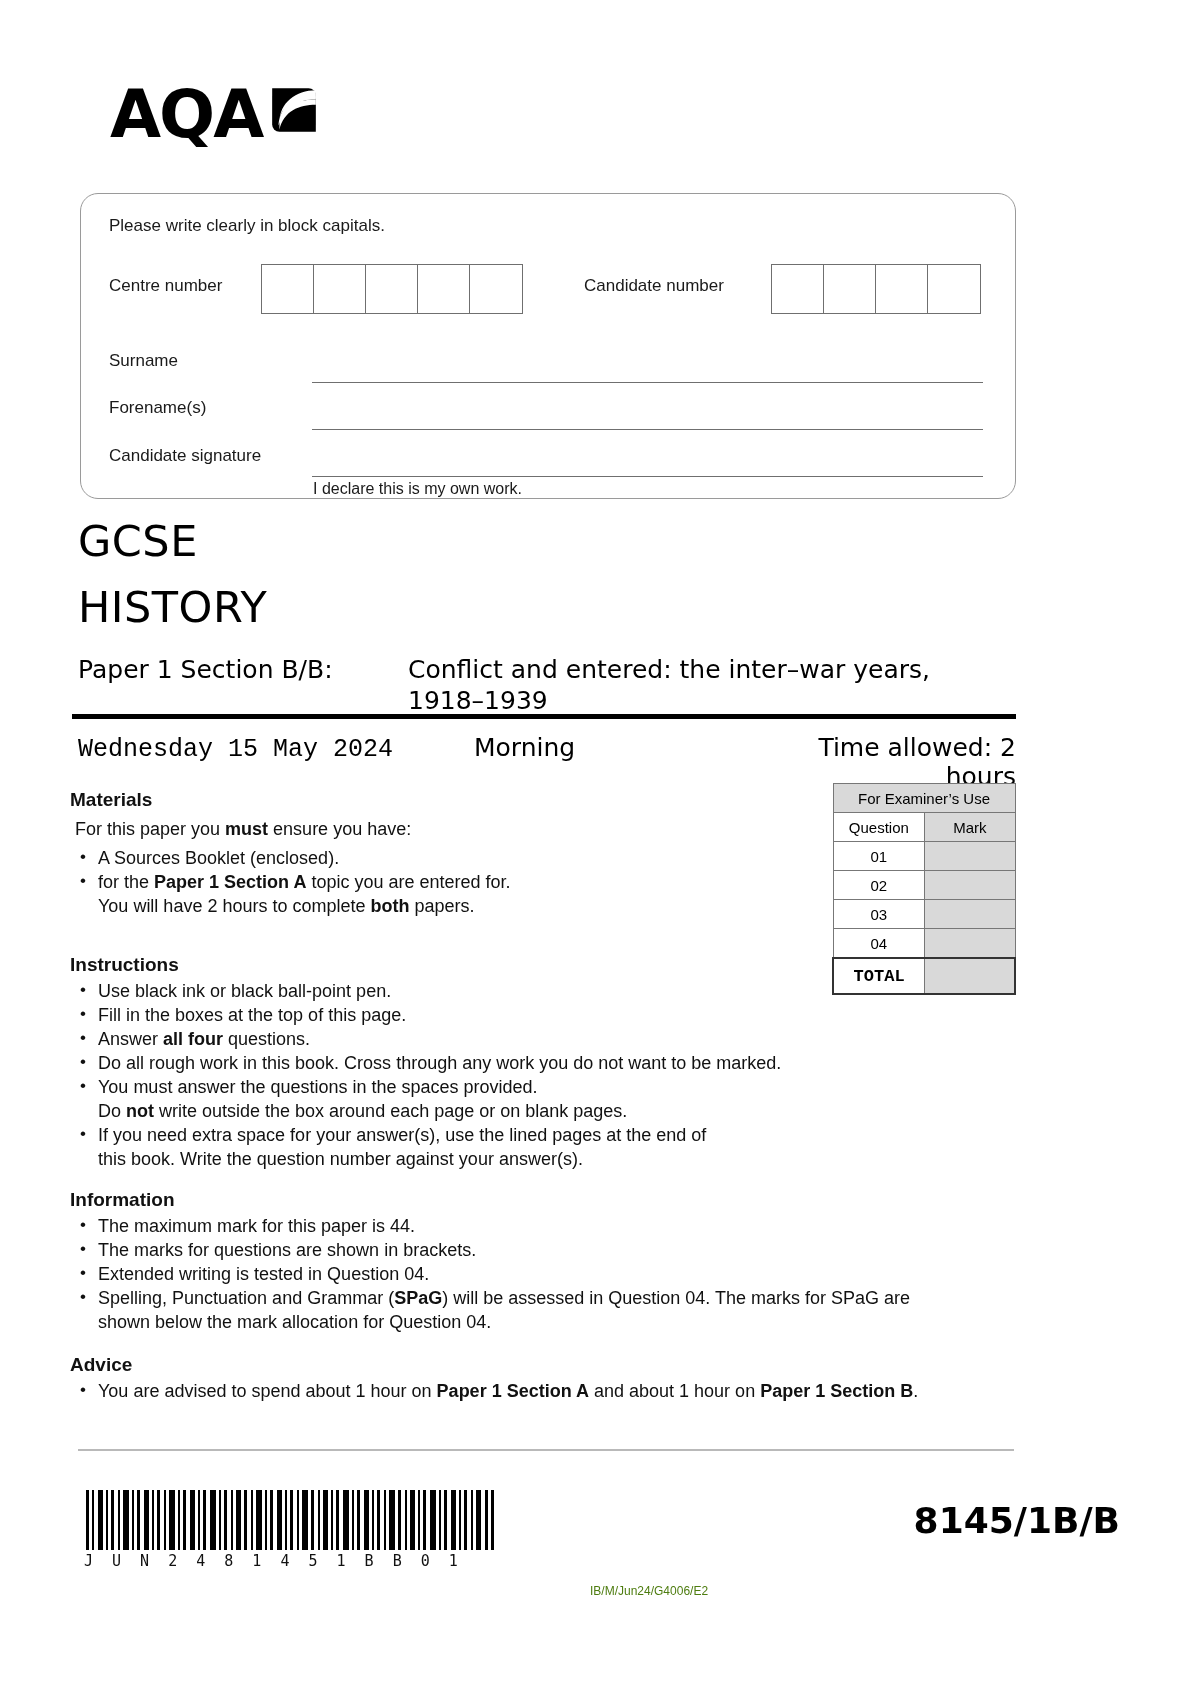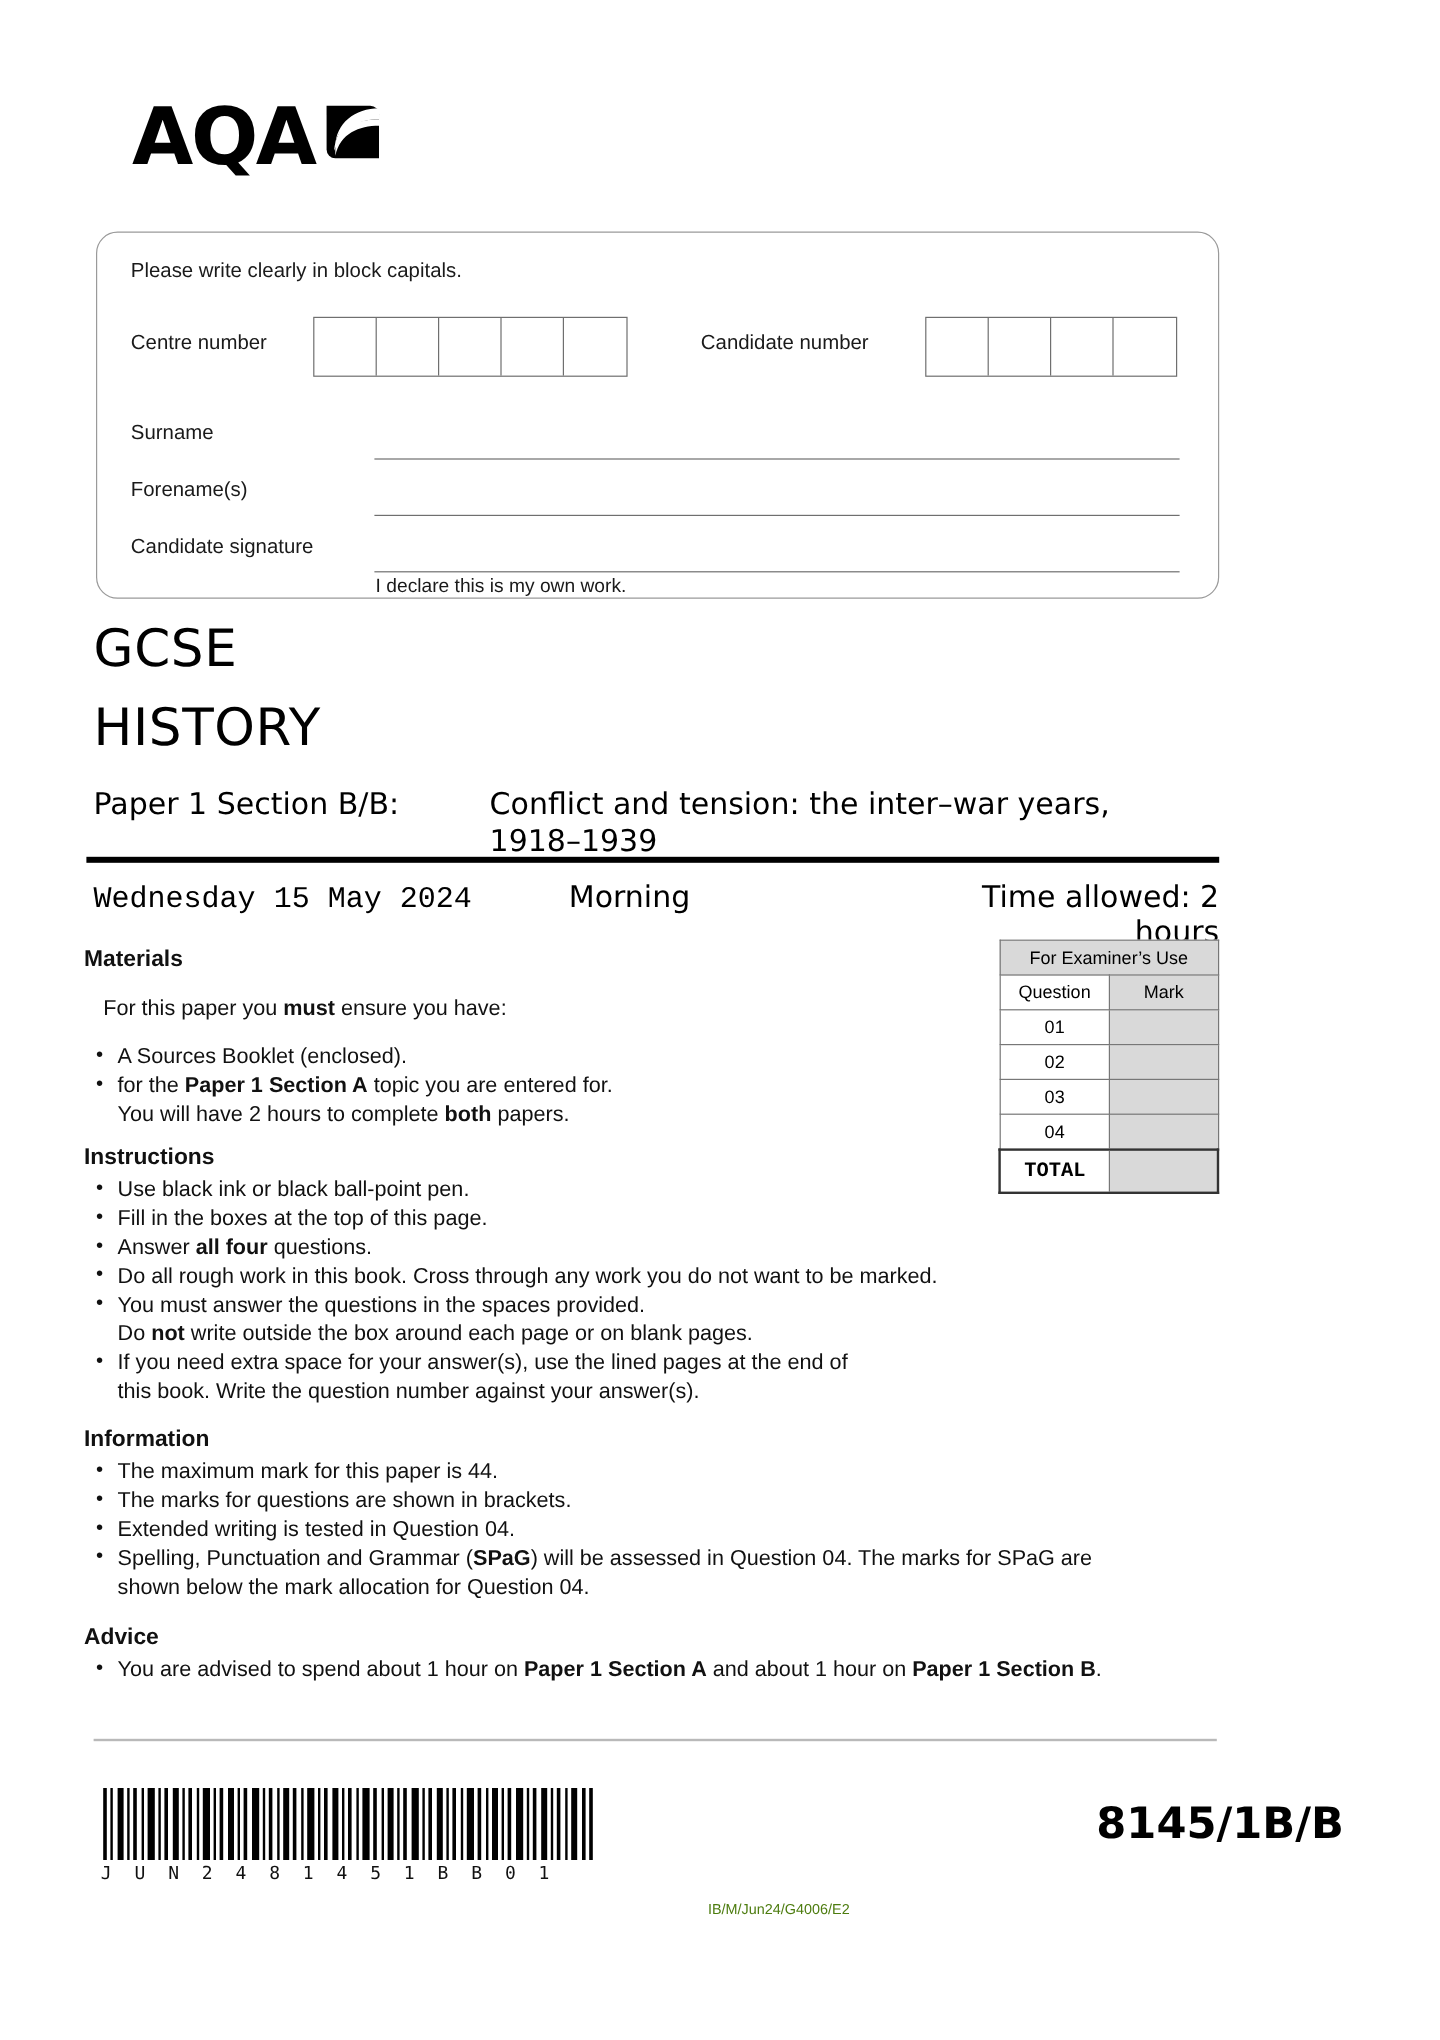--- a/index.html
+++ b/index.html
@@ -176,21 +176,21 @@
     left: 70px;
     font-size: 18px;
     line-height: 24px;
     color: #111;
   }
   .sect h3 {
     margin: 0 0 2px 0;
     font-size: 19px;
     font-weight: 700;
   }
-  .sect p { margin: 16px; }
+  .sect p { margin: 5px; }
   ul.bul {
     list-style: none;
     margin: 0;
     padding: 0;
   }
   ul.bul > li {
     position: relative;
     padding-left: 28px;
     margin: 0 0 0 0;
   }
@@ -343,21 +343,21 @@
     <div class="rule rule-sig"></div>
 
     <div class="declare">I declare this is my own work.</div>
   </div>
 
   <div class="qual">GCSE</div>
   <div class="subject">HISTORY</div>
   <div class="paperline">
     <div class="paper-left">Paper 1 Section B/B:</div>
     <div class="paper-right">
-      <div>Conflict and tension: the inter–war years,</div>
+      <div>Conflict and entered: the inter–war years,</div>
       <div>1918–1939</div>
     </div>
   </div>
 
   <div class="hr-thick"></div>
 
   <div class="daterow">
     <div class="d-date">Wednesday 15 May 2024</div>
     <div class="d-session">Morning</div>
     <div class="d-time">Time allowed: 2 hours</div>

